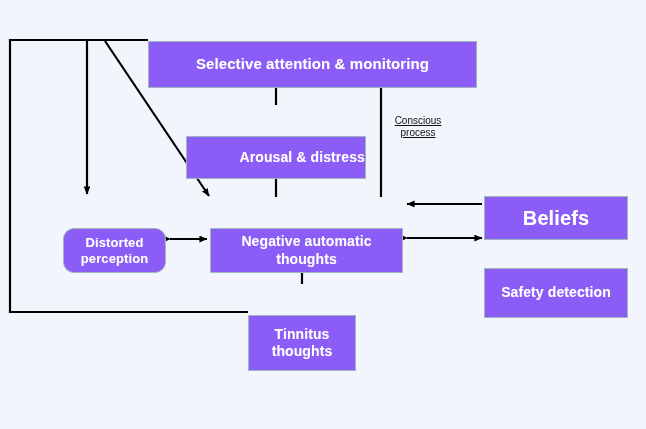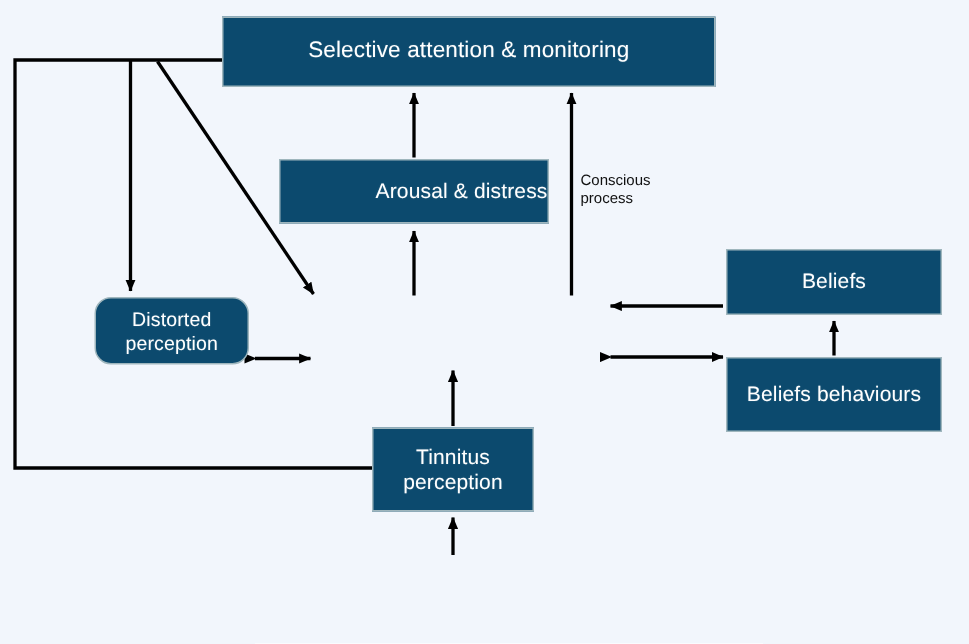--- a/index.html
+++ b/index.html
@@ -19,40 +19,43 @@
   #edges {
     position: absolute;
     left: 0; top: 0;
     width: 646px;
     height: 429px;
     pointer-events: none;
   }
   .node {
     position: absolute;
     box-sizing: border-box;
-    background: #0c4a6e;
+    background: #8b5cf6;
     border: 1px solid #9fb6bd;
     color: #ffffff;
     display: flex;
     align-items: center;
     justify-content: center;
     text-align: center;
     line-height: 1.22;
-    font-weight: 400;
+    font-weight: 700;
     letter-spacing: .1px;
     text-shadow: 0 0 1px rgba(255,255,255,.25);
     z-index: 3;
+    margin-top: 30px;
   }
   .edge-label {
     position: absolute;
     color: #111111;
     font-size: 10px;
     line-height: 1.22;
+    text-align: center;
     z-index: 4;
     white-space: pre-line;
+    text-decoration: underline;
   }
 </style>
 </head>
 <body>
 
 <div id="canvas">
 
   <svg id="edges" viewBox="0 0 646 429">
     <defs>
       <marker id="ah" markerWidth="9" markerHeight="9" refX="7.6" refY="3.4" orient="auto" markerUnits="userSpaceOnUse">
@@ -92,34 +95,37 @@
   </svg>
 
   <div class="node" style="left:148px; top:11px; width:329px; height:47px; font-size:15px;">
     <span>Selective attention &amp; monitoring</span>
   </div>
 
   <div class="node" style="left:186px; top:106px; width:180px; height:43px; font-size:14px;justify-content:flex-end;">
     <span>Arousal &amp; distress</span>
   </div>
 
+  <div class="node" style="left:210px; top:198px; width:193px; height:45px; font-size:14px;">
+    <span>Negative automatic thoughts</span>
+  </div>
 
   <div class="node" style="left:63px; top:198px; width:103px; height:45px; font-size:13px;border-radius:11px;">
     <span>Distorted perception</span>
   </div>
 
-  <div class="node" style="left:484px; top:166px; width:144px; height:44px; font-size:14px;text-align:center;">
+  <div class="node" style="left:484px; top:166px; width:144px; height:44px; font-size:20px;text-align:center;">
     <span>Beliefs</span>
   </div>
 
   <div class="node" style="left:484px; top:238px; width:144px; height:50px; font-size:14px;">
-    <span>Beliefs behaviours</span>
+    <span>Safety detection</span>
   </div>
 
   <div class="node" style="left:248px; top:285px; width:108px; height:56px; font-size:14px;">
-    <span>Tinnitus perception</span>
+    <span>Tinnitus thoughts</span>
   </div>
 
 
   <div class="edge-label" style="left:387px; top:115px; width:62px;">Conscious
 process</div>
 
 </div>
 
 </body></html>

